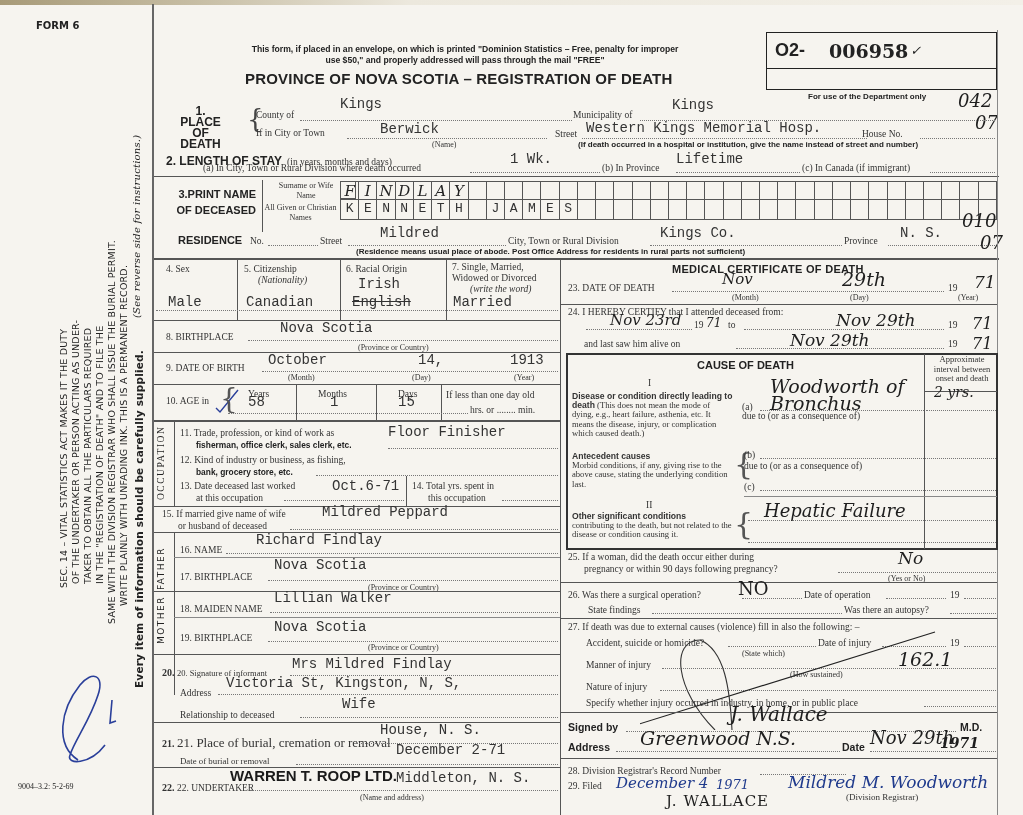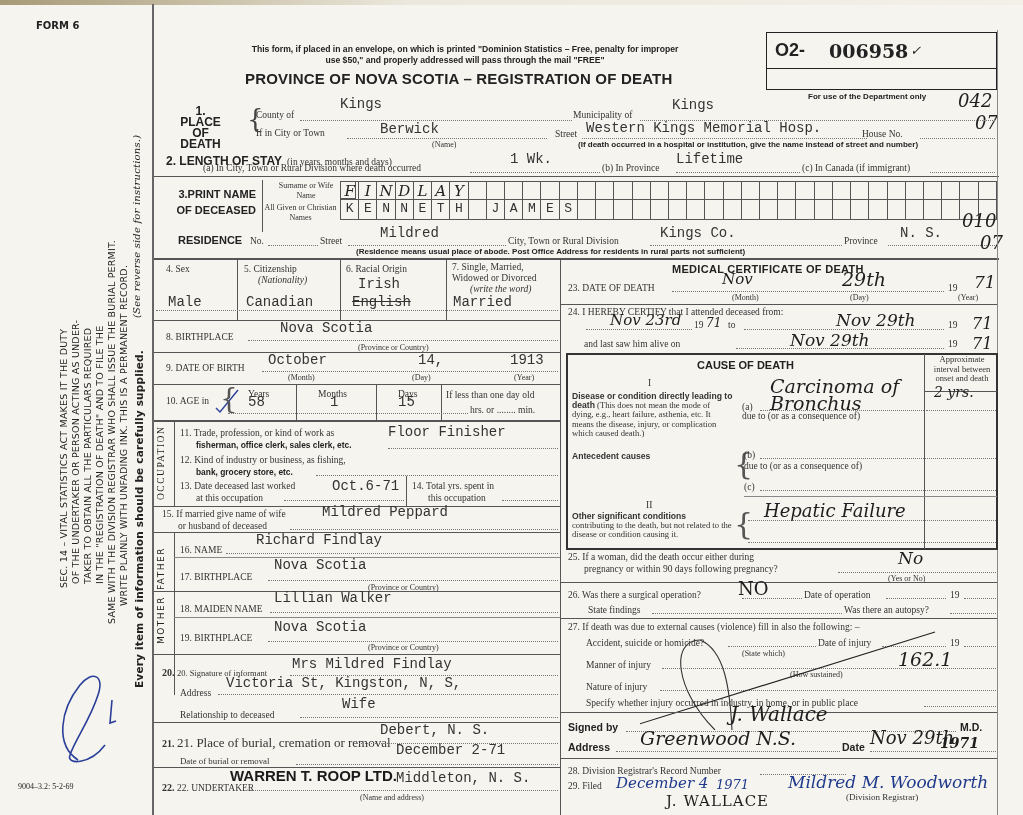--- a/index.html
+++ b/index.html
@@ -311,21 +311,21 @@
 <div class="abs lbl" style="left:180px;top:688px">Address</div>
 <div class="abs dots" style="left:218px;top:694px;width:340px"></div>
 <div class="abs mono" style="left:226px;top:675px;font-size:14px">Victoria St, Kingston, N, S,</div>
 <div class="abs lbl" style="left:180px;top:710px">Relationship to deceased</div>
 <div class="abs dots" style="left:300px;top:717px;width:258px"></div>
 <div class="abs mono" style="left:342px;top:696px;font-size:14px">Wife</div>
 <div class="abs hline" style="left:154px;top:722px;width:406px"></div>
 
 <div class="abs lbl" style="left:162px;top:735px"><b style="font-size:10px">21.</b> <span style="font-size:13px">21. Place of burial, cremation or removal</span></div>
 <div class="abs dots" style="left:356px;top:743px;width:202px"></div>
-<div class="abs mono" style="left:380px;top:722px;font-size:14px">Debert, N. S.</div>
+<div class="abs mono" style="left:380px;top:722px;font-size:14px">House, N. S.</div>
 <div class="abs lbl" style="left:180px;top:756px;font-size:8.8px">Date of burial or removal</div>
 <div class="abs dots" style="left:296px;top:764px;width:262px"></div>
 <div class="abs mono" style="left:396px;top:742px;font-size:14px">December 2-71</div>
 <div class="abs hline" style="left:154px;top:767px;width:406px"></div>
 
 <div class="abs lbl" style="left:162px;top:782px"><b style="font-size:10px">22.</b> <span>22. UNDERTAKER</span></div>
 <div class="abs dots" style="left:250px;top:790px;width:308px"></div>
 <div class="abs lib bold" style="left:230px;top:767px;font-size:15px;color:#1a1a1a">WARREN T. ROOP LTD.</div>
 <div class="abs mono" style="left:396px;top:770px;font-size:14px">Middleton, N. S.</div>
 <div class="abs lbl sm" style="left:360px;top:793px">(Name and address)</div>
@@ -363,27 +363,28 @@
 <div class="abs lib bold" style="left:697px;top:359px;font-size:11px">CAUSE OF DEATH</div>
 <div class="abs lbl" style="left:928px;top:355px;width:68px;text-align:center;white-space:normal;line-height:9.5px;font-size:8.5px">Approximate interval between onset and death</div>
 <div class="abs hline" style="left:924px;top:391px;width:73px"></div>
 <div class="abs lbl" style="left:648px;top:378px">I</div>
 <div class="abs" style="left:572px;top:392px;width:162px;font-size:8.6px;line-height:9.2px;color:#333;font-family:'Liberation Serif',serif">
   <span class="lib bold" style="font-size:8.6px">Disease or condition directly leading to death</span>
   <span>(This does not mean the mode of dying, e.g., heart failure, asthenia, etc. It means the disease, injury, or complication which caused death.)</span>
 </div>
 <div class="abs lbl" style="left:742px;top:402px">(a)</div>
 <div class="abs dots" style="left:760px;top:410px;width:164px"></div>
-<div class="abs hand" style="left:770px;top:378px;font-size:19px;width:160px;line-height:17px">Carcinoma of Bronchus</div>
+<div class="abs hand" style="left:770px;top:378px;font-size:19px;width:160px;line-height:17px">Woodworth of Bronchus</div>
 <div class="abs hand" style="left:934px;top:384px;font-size:14px">2 yrs.</div>
 <div class="abs dots" style="left:926px;top:410px;width:70px"></div>
 <div class="abs lbl" style="left:742px;top:411px">due to (or as a consequence of)</div>
 
 <div class="abs" style="left:572px;top:452px;width:162px;font-size:8.6px;line-height:9.2px;color:#333;font-family:'Liberation Serif',serif">
   <div class="lib bold" style="font-size:8.6px">Antecedent causes</div>
+  <div>Morbid conditions, if any, giving rise to the above cause, stating the underlying condition last.</div>
 </div>
 <div class="abs" style="left:734px;top:448px;font-size:30px;line-height:32px;color:#555">{</div>
 <div class="abs lbl" style="left:744px;top:450px">(b)</div>
 <div class="abs dots" style="left:760px;top:458px;width:236px"></div>
 <div class="abs lbl" style="left:744px;top:461px">due to (or as a consequence of)</div>
 <div class="abs lbl" style="left:744px;top:482px">(c)</div>
 <div class="abs dots" style="left:760px;top:490px;width:236px"></div>
 <div class="abs hline" style="left:744px;top:496px;width:253px;background:#888"></div>
 
 <div class="abs lbl" style="left:646px;top:500px">II</div>

